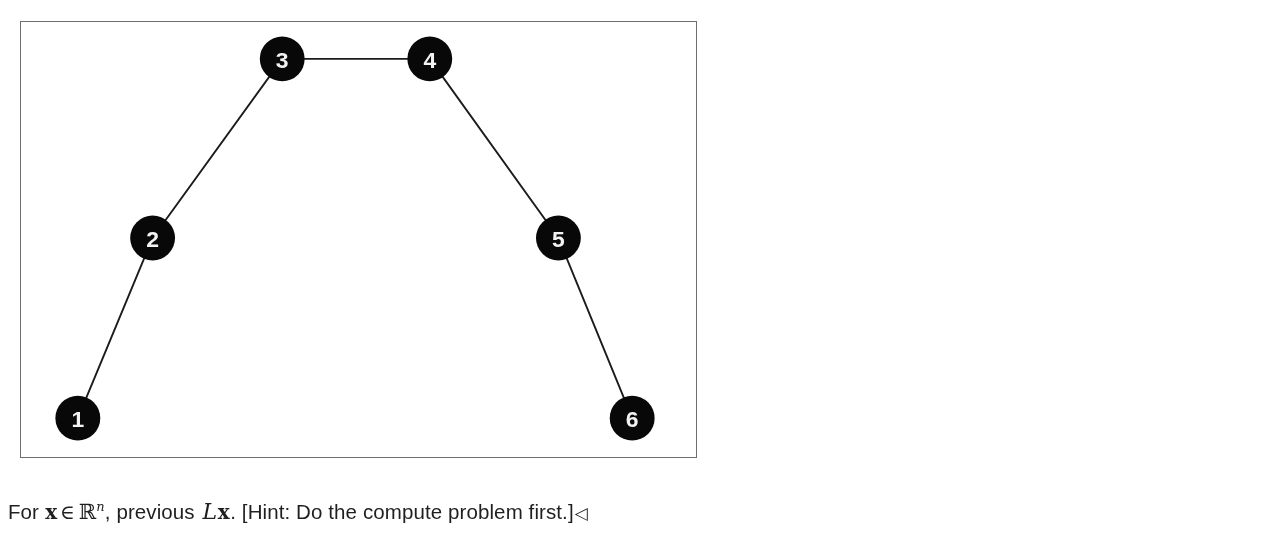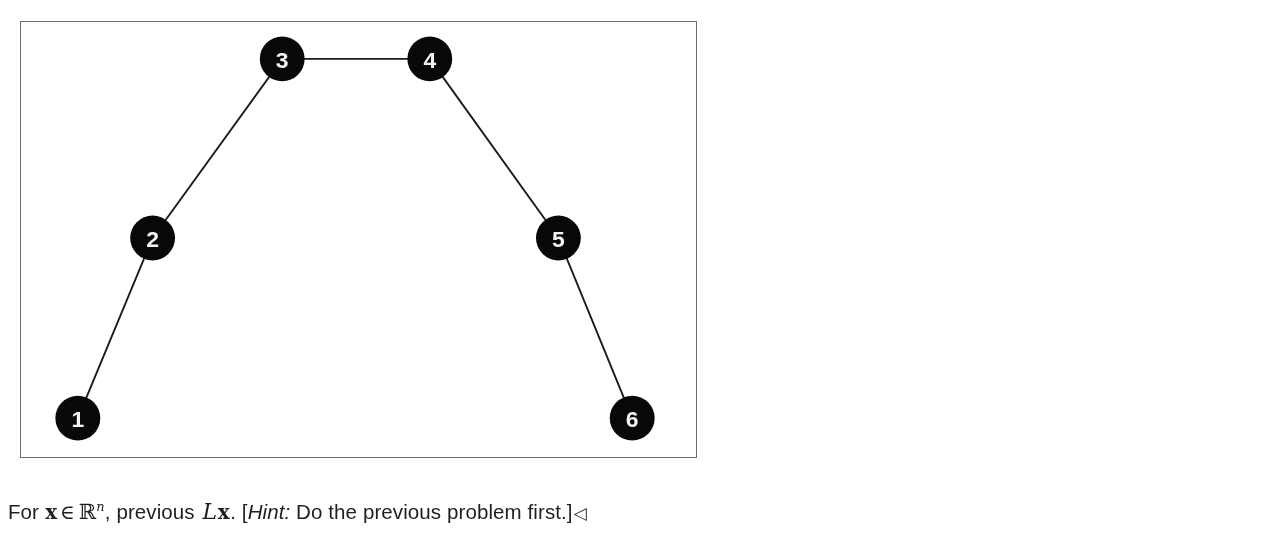--- a/index.html
+++ b/index.html
@@ -92,21 +92,20 @@
     vertical-align: super;
     line-height: 0;
   }
   #exercise-text .mathL {
     font-family: "DejaVu Serif", serif;
     font-style: italic;
     font-size: 22px;
     padding-left: 2px;
   }
   #exercise-text .hint-word {
-    font-style: italic;
   }
   #exercise-text .end-marker {
     font-family: "DejaVu Sans", sans-serif;
     font-size: 17px;
     padding-left: 1px;
   }
 </style>
 </head>
 <body>
 
@@ -143,13 +142,13 @@
         <text class="graph-node-label" x="539" y="218">5</text>
       </g>
       <g>
         <circle class="graph-node-circle" cx="613" cy="398" r="22.5"></circle>
         <text class="graph-node-label" x="613" y="399">6</text>
       </g>
     </g>
   </svg>
 </div>
 
-<div id="exercise-text"><span>For </span><span class="mathvar">x</span><span class="mathop">∈</span><span class="mathset">ℝ</span><span class="mathsup">n</span><span>, previous </span><span class="mathL">L</span><span class="mathvar">x</span><span>. [</span><span class="hint-word">Hint:</span><span> Do the previous problem first.]</span><span class="end-marker">◁</span></div>
+<div id="exercise-text"><span>For </span><span class="mathvar">x</span><span class="mathop">∈</span><span class="mathset">ℝ</span><span class="mathsup">n</span><span>, previous </span><span class="mathL">L</span><span class="mathvar">x</span><span>. [</span><span class="hint-word">Hint:</span><span> Do the compute problem first.]</span><span class="end-marker">◁</span></div>
 
 </body></html>

